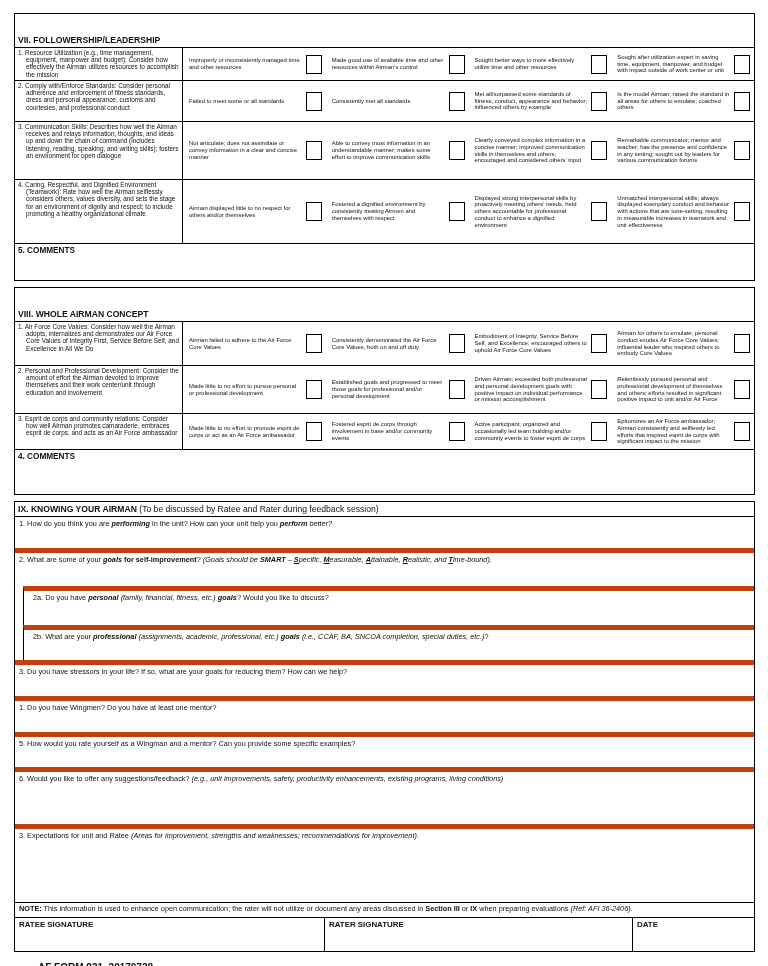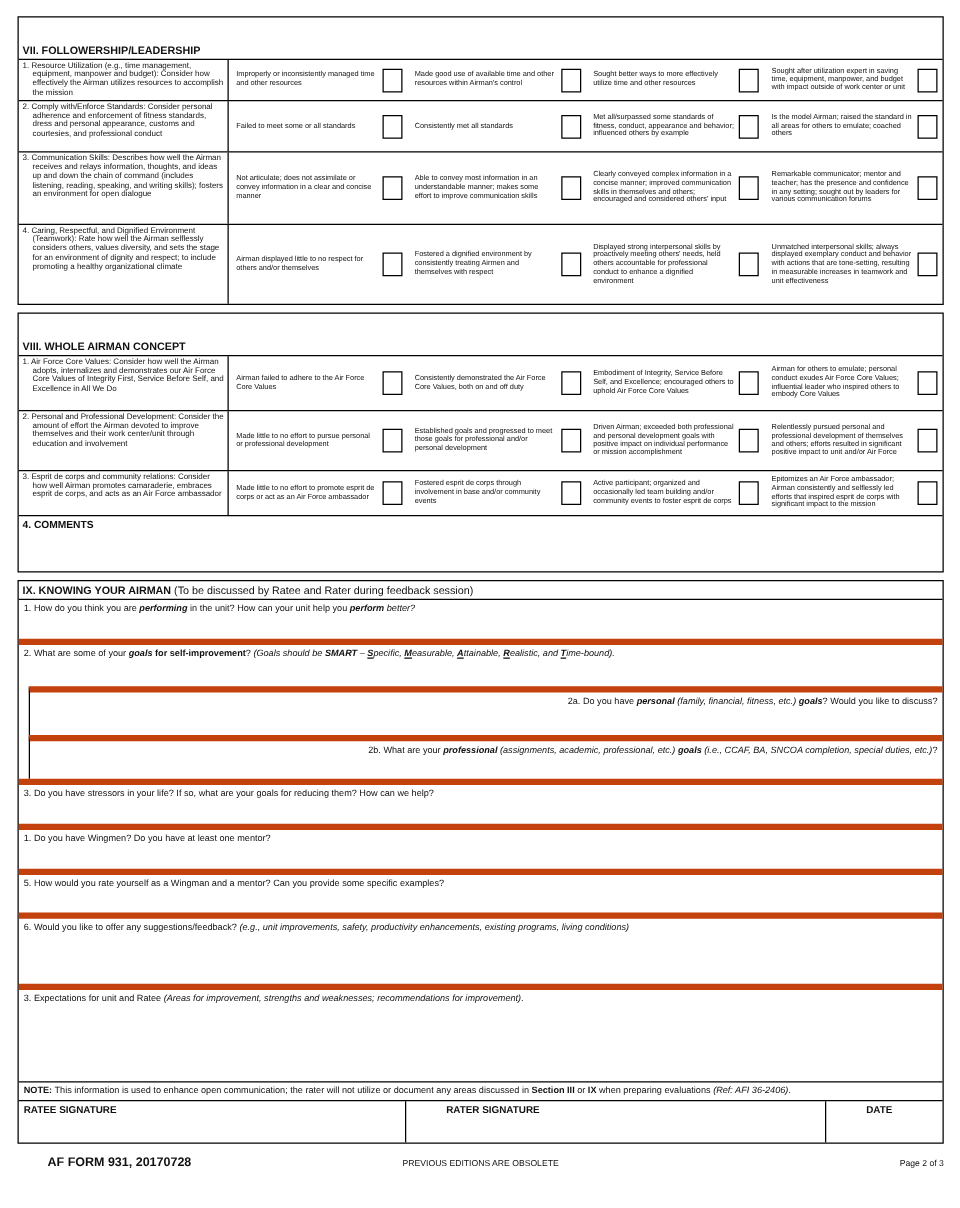--- a/index.html
+++ b/index.html
@@ -18,26 +18,26 @@
   .vopt{display:flex;align-items:center;padding:2px 4px 2px 6px;box-sizing:border-box;}
   .vopt-text{flex:1;font-size:5.9px;line-height:6.7px;}
   .cbox{flex:none;width:16px;height:19px;border:1.5px solid #000;background:#fff;margin-left:3px;box-sizing:border-box;}
   .comments-row{border-top:1px solid #000;box-sizing:border-box;display:flex;flex-direction:column;}
   .comments-label{font-weight:bold;font-size:8.2px;padding:2px 0 0 3px;}
   .answer-space{flex:1;}
   
   .ix-hdr{height:14px;line-height:14px;border-bottom:1px solid #000;padding-left:3px;font-size:8.6px;white-space:nowrap;}
   .qrow{box-sizing:border-box;display:flex;flex-direction:column;}
   .qrow + .qrow, .qrow-after{border-top:5px solid #c2410c;}
-  .qrow-indent{margin-left:8px;border-left:1px solid #000;text-align:right;}
+  .qrow-indent{margin-left:8px;border-left:1px solid #000;}
   .qtext{font-size:7.3px;line-height:9px;padding:2px 4px 0 4px;}
   .qrow-indent .qtext{padding-left:9px;}
   .note-row{border-top:1px solid #000;box-sizing:border-box;padding:2px 4px 3px 4px;}
   .note-text{font-size:7.3px;line-height:8.8px;padding-left:27px;text-indent:-27px;}
-  .sig-row{border-top:1.4px solid #000;display:grid;grid-template-columns:310px 308px 1fr;box-sizing:border-box;gap:28px;}
+  .sig-row{border-top:1.4px solid #000;display:grid;grid-template-columns:310px 308px 1fr;box-sizing:border-box;}
   .sig-cell{border-right:1px solid #000;box-sizing:border-box;display:flex;flex-direction:column;}
   .sig-cell:last-child{border-right:none;}
   .sig-label{font-weight:bold;font-size:7.9px;padding:2px 0 0 4px;}
   
   .footer{display:grid;grid-template-columns:1fr auto 1fr;margin-top:10px;align-items:baseline;}
   .footer-left{font-weight:bold;font-size:10px;margin-left:24px;}
   .footer-center{font-size:6.9px;}
   .footer-right{font-size:6.9px;text-align:right;}
   
   .f-b{font-weight:bold;}
@@ -142,20 +142,24 @@
               <span class="vopt-text">Displayed strong interpersonal skills by proactively meeting others' needs, held others accountable for professional conduct to enhance a dignified environment</span>
               <span class="cbox"></span>
             </div>
           <div class="vopt">
               <span class="vopt-text">Unmatched interpersonal skills; always displayed exemplary conduct and behavior with actions that are tone-setting, resulting in measurable increases in teamwork and unit effectiveness</span>
               <span class="cbox"></span>
             </div>
         </div>
       </div>
 
+      <div class="comments-row" style="height:37px">
+        <span class="comments-label">5. COMMENTS</span>
+        <div class="answer-space"></div>
+      </div>
     </div>
 
     <div class="tbl">
       <div class="sec-hdr">VIII. WHOLE AIRMAN CONCEPT</div>
 
       <div class="vrow" style="height:43px">
         <div class="vlabel">
             <div class="vlabel-in">1. Air Force Core Values: Consider how well the Airman adopts, internalizes and demonstrates our Air Force Core Values of Integrity First, Service Before Self, and Excellence in All We Do</div>
           </div>
         <div class="vopts">

